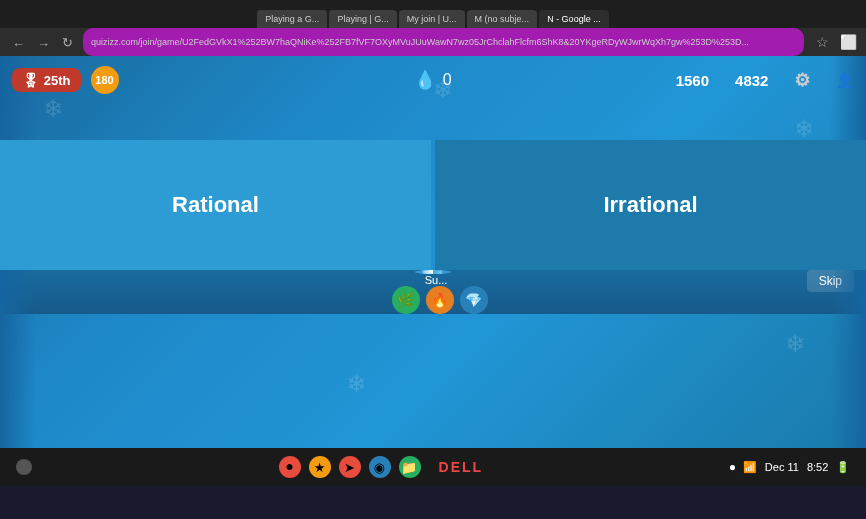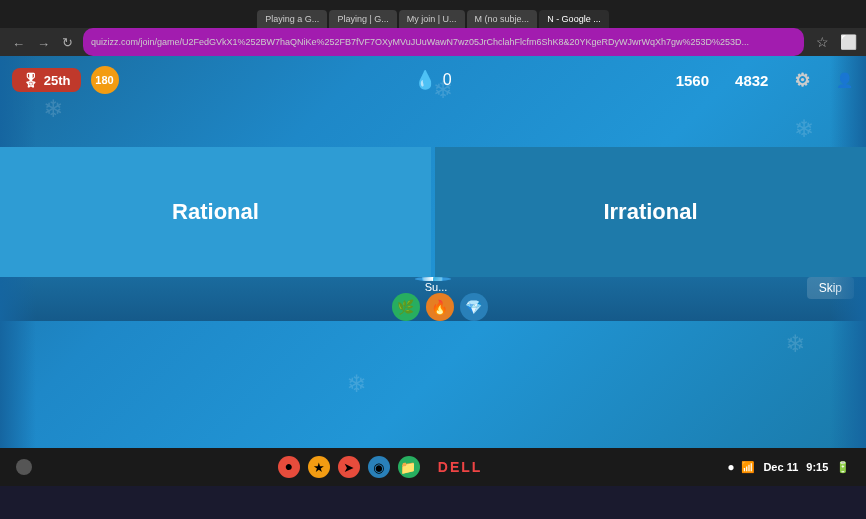--- a/index.html
+++ b/index.html
@@ -257,21 +257,20 @@
       display: flex;
       align-items: center;
       justify-content: center;
       font-size: 22px;
       font-weight: bold;
       color: white;
       cursor: pointer;
       border: none;
       outline: none;
       transition: filter 0.1s;
-      margin-top: 7px;
     }
 
     .answer-rational {
       background: #2e9cd4;
     }
 
     .answer-irrational {
       background: #1e7aaa;
       align-items: center;
     }
@@ -388,21 +387,20 @@
       cursor: pointer;
     }
 
     .taskbar-app-red { background: #e74c3c; }
     .taskbar-app-yellow { background: #f39c12; }
     .taskbar-app-green { background: #27ae60; }
 
     .time-display {
       color: white;
       font-size: 11px;
-      font-weight: bold;
     }
 
     
     .curtain-left {
       position: absolute;
       left: 0;
       top: 0;
       bottom: 0;
       width: 36px;
       background: linear-gradient(to right, #1565a0, transparent);
@@ -516,16 +514,16 @@
     <div class="taskbar-app-icon taskbar-app-yellow">★</div>
     <div class="taskbar-app-icon" style="background:#e74c3c;">➤</div>
     <div class="taskbar-app-icon" style="background:#2980b9;">◉</div>
     <div class="taskbar-app-icon taskbar-app-green">📁</div>
     <span class="dell-logo">DELL</span>
   </div>
   <div class="taskbar-right">
     <span>⏺</span>
     <span>📶</span>
     <span class="time-display">Dec 11</span>
-    <span class="time-display">9:15</span>
+    <span class="time-display">8:52</span>
     <span>🔋</span>
   </div>
 </div>
 
 </body></html>

